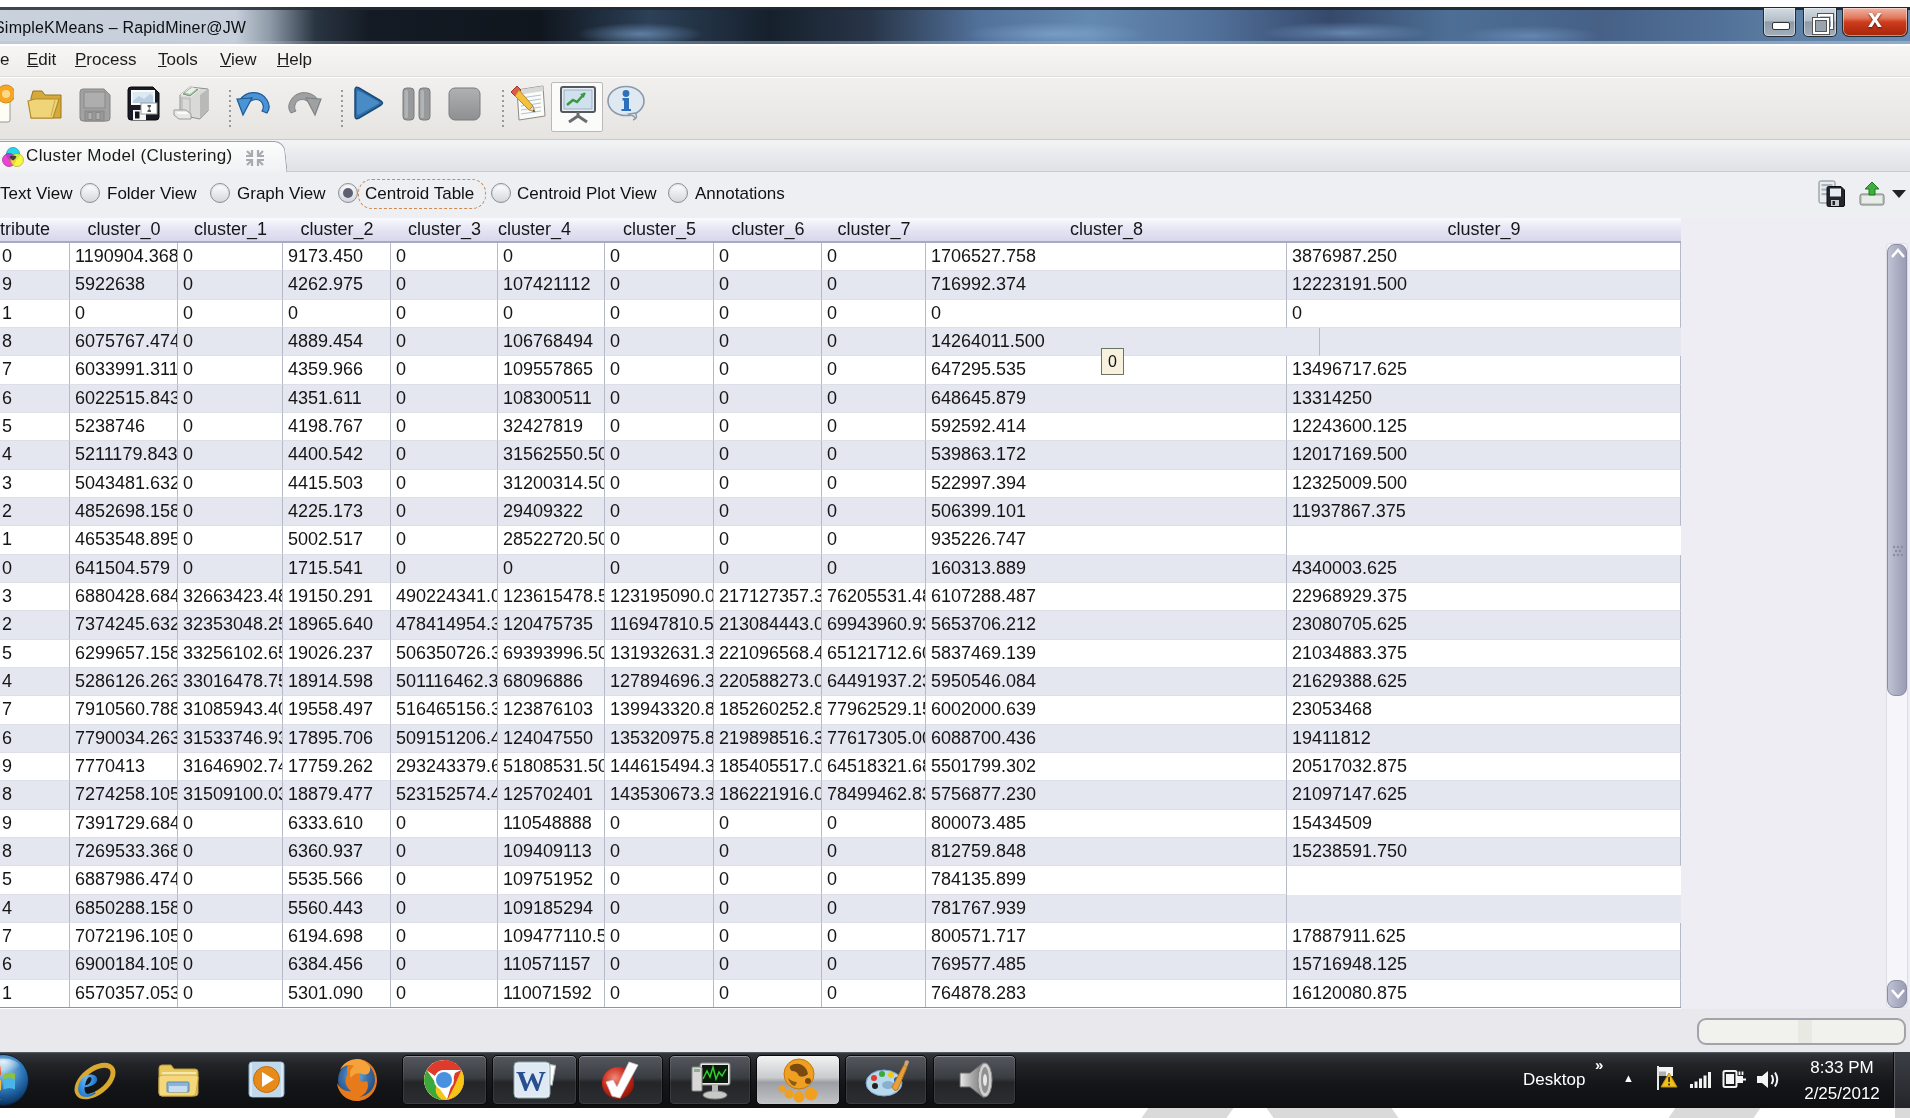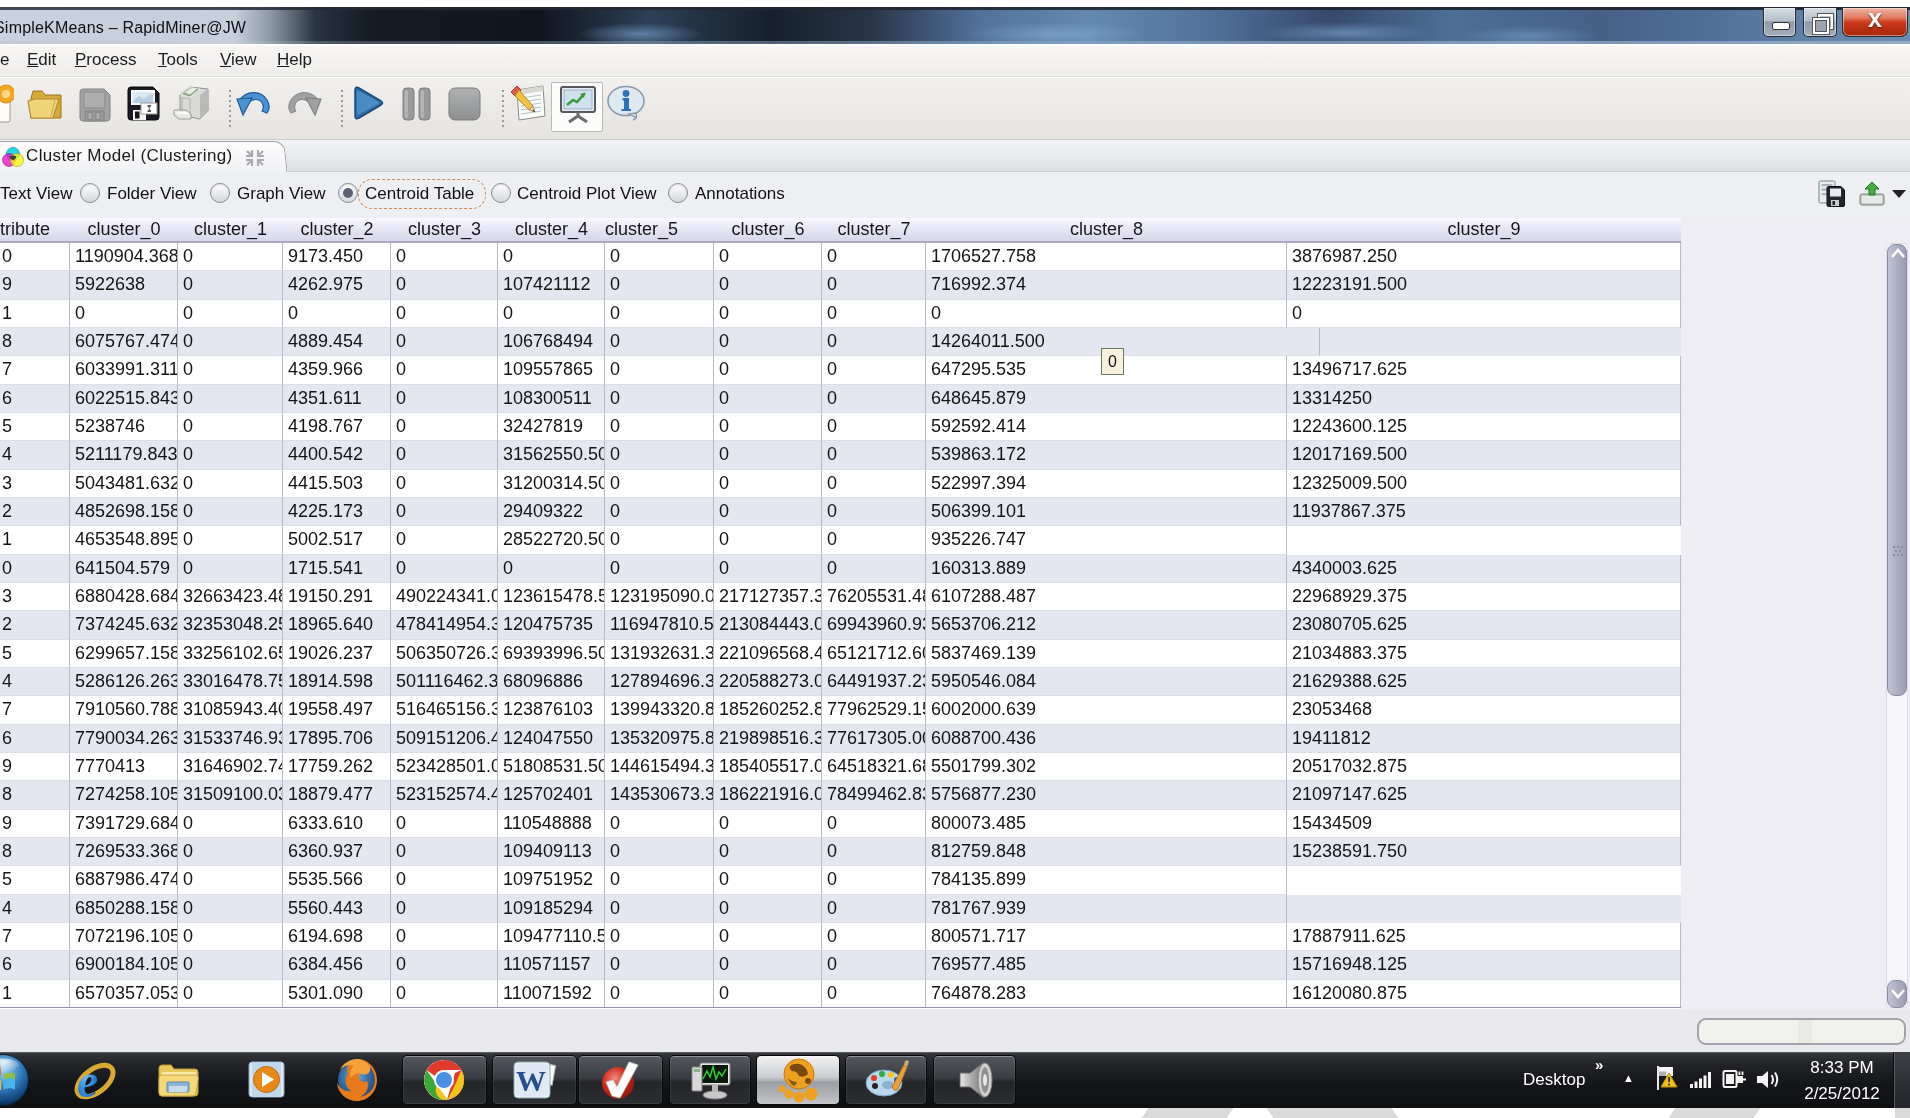--- a/index.html
+++ b/index.html
@@ -295,22 +295,22 @@
 <svg class="abs" style="left:1891px;top:188px" width="16" height="12" viewBox="0 0 16 12">
       <path d="M1 2 L15 2 L8 10 Z" fill="#222"></path>
     </svg>
 
   <div class="abs" id="header">
       <div class="hc" style="width:70px;text-align:left">tribute</div>
       <div class="hc" style="width:108px;text-align:center">cluster_0</div>
       <div class="hc" style="width:105px;text-align:center">cluster_1</div>
       <div class="hc" style="width:108px;text-align:center">cluster_2</div>
       <div class="hc" style="width:107px;text-align:center">cluster_3</div>
-      <div class="hc" style="width:107px;text-align:center">cluster_4</div>
-      <div class="hc" style="width:109px;text-align:left">cluster_5</div>
+      <div class="hc" style="width:107px;text-align:left">cluster_4</div>
+      <div class="hc" style="width:109px;text-align:center">cluster_5</div>
       <div class="hc" style="width:108px;text-align:center">cluster_6</div>
       <div class="hc" style="width:104px;text-align:center">cluster_7</div>
       <div class="hc" style="width:361px;text-align:center">cluster_8</div>
       <div class="hc" style="width:394px;text-align:center">cluster_9</div>
     </div>
   <div class="abs" id="tbody">
 <div class="tr even">
         <div class="c" style="width:70px">0</div>
         <div class="c" style="width:108px">1190904.368</div>
         <div class="c" style="width:105px">0</div>
@@ -540,21 +540,21 @@
         <div class="c" style="width:108px">219898516.3</div>
         <div class="c" style="width:104px">77617305.00</div>
         <div class="c" style="width:361px">6088700.436</div>
         <div class="c" style="width:394px">19411812</div>
       </div>
 <div class="tr even">
         <div class="c" style="width:70px">9</div>
         <div class="c" style="width:108px">7770413</div>
         <div class="c" style="width:105px">31646902.74</div>
         <div class="c" style="width:108px">17759.262</div>
-        <div class="c" style="width:107px">523428501.0</div>
+        <div class="c" style="width:107px">293243379.6</div>
         <div class="c" style="width:107px">51808531.50</div>
         <div class="c" style="width:109px">144615494.3</div>
         <div class="c" style="width:108px">185405517.0</div>
         <div class="c" style="width:104px">64518321.68</div>
         <div class="c" style="width:361px">5501799.302</div>
         <div class="c" style="width:394px">20517032.875</div>
       </div>
 <div class="tr odd">
         <div class="c" style="width:70px">8</div>
         <div class="c" style="width:108px">7274258.105</div>

